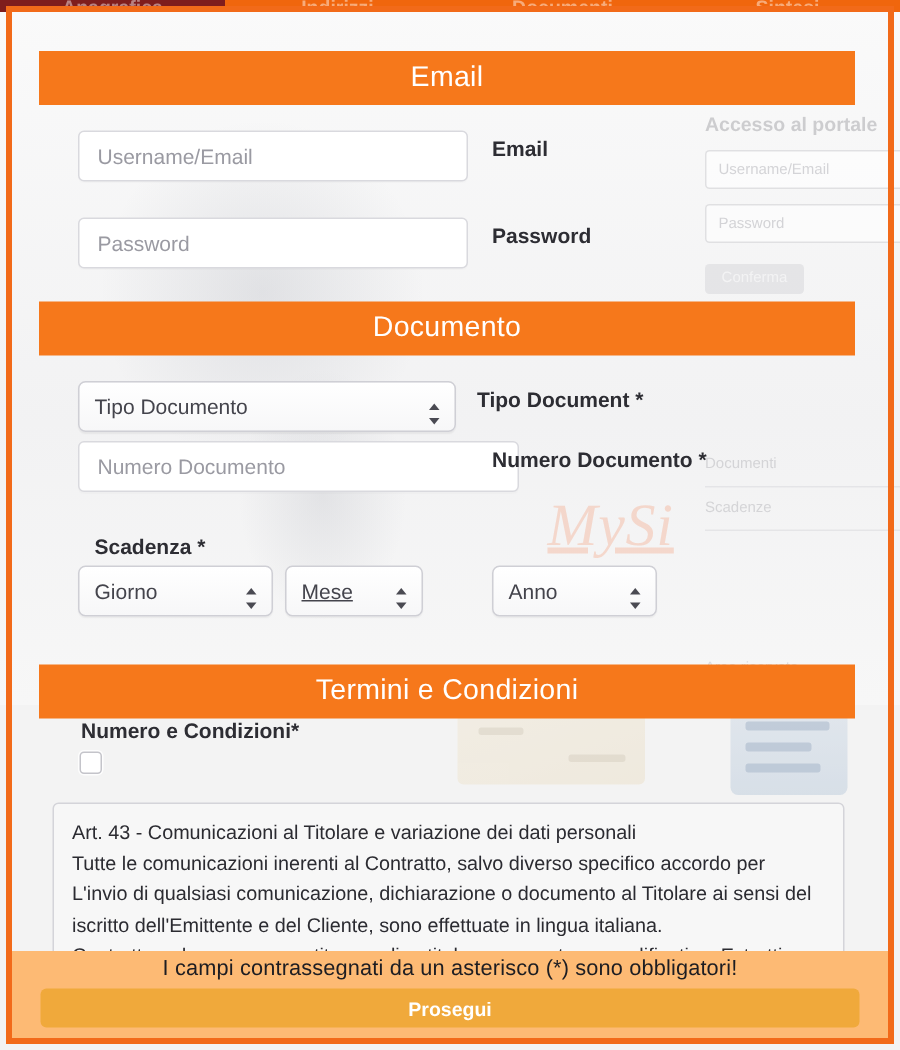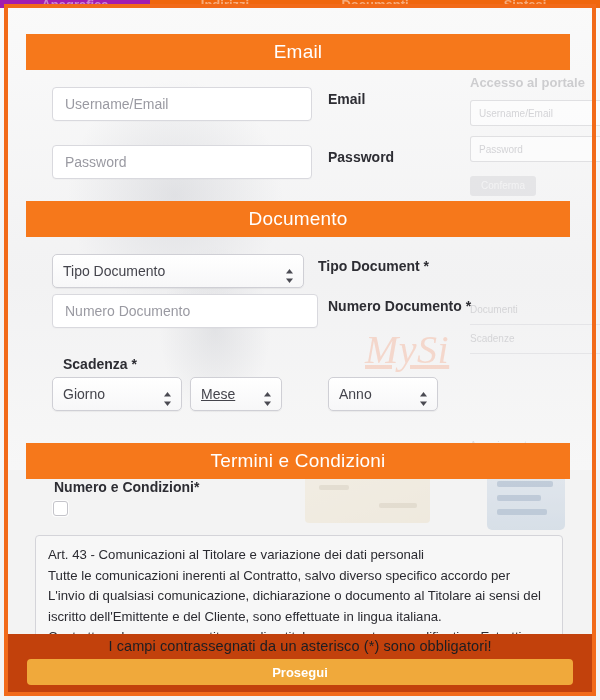--- a/index.html
+++ b/index.html
@@ -147,21 +147,21 @@
     position: relative;
     font-size: 13px;
     font-weight: 700;
     color: rgba(255,255,255,0.45);
     text-align: center;
     line-height: 9px;
     white-space: nowrap;
     overflow: hidden;
   }
   .tabstrip .tab.first {
-    background: #a21caf;
+    background: #7f1d1d;
   }
 
   
   .modal {
     position: absolute;
     left: 4px; top: 4px;
     width: 592px;
     height: 692px;
     box-sizing: border-box;
     border: 4px solid #f26a19;
@@ -260,21 +260,21 @@
     line-height: 20.5px;
     color: #2b2b31;
   }
   .terms-box p { margin: 0; }
 
   
   .footer {
     position: absolute;
     left: 0; right: 0; bottom: 0;
     height: 58px;
-    background: #c2410c;
+    background: #fdba74;
     text-align: center;
   }
   .footer-note {
     font-size: 14.5px;
     color: #1d1d22;
     padding-top: 4px;
     letter-spacing: .1px;
   }
   .primary-button {
     display: block;
@@ -354,21 +354,21 @@
         <span>Tipo Documento</span>
         <span class="caret">
           <svg width="9" height="16" viewBox="0 0 9 16" aria-hidden="true">
             <path d="M4.5 1 L8 5.4 L1 5.4 Z" fill="#4a4a52"></path>
             <path d="M4.5 15 L8 10.6 L1 10.6 Z" fill="#4a4a52"></path>
           </svg>
         </span>
       </div>
       <div class="field-label" style="left:310px; top:250px;">Tipo Document *</div>
 
-      <div class="field-input" style="left:44px; top:286px; width:266px;">Numero Documento</div>
+      <div class="field-input" style="left:44px; top:286px; width:294px;">Numero Documento</div>
       <div class="field-label" style="left:320px; top:290px;">Numero Documento *</div>
 
       <div class="field-label" style="left:55px; top:348px;">Scadenza *</div>
 
       <div class="field-select" style="left:44px; top:369px; width:130px;">
         <span>Giorno</span>
         <span class="caret">
           <svg width="9" height="16" viewBox="0 0 9 16" aria-hidden="true">
             <path d="M4.5 1 L8 5.4 L1 5.4 Z" fill="#4a4a52"></path>
             <path d="M4.5 15 L8 10.6 L1 10.6 Z" fill="#4a4a52"></path>

